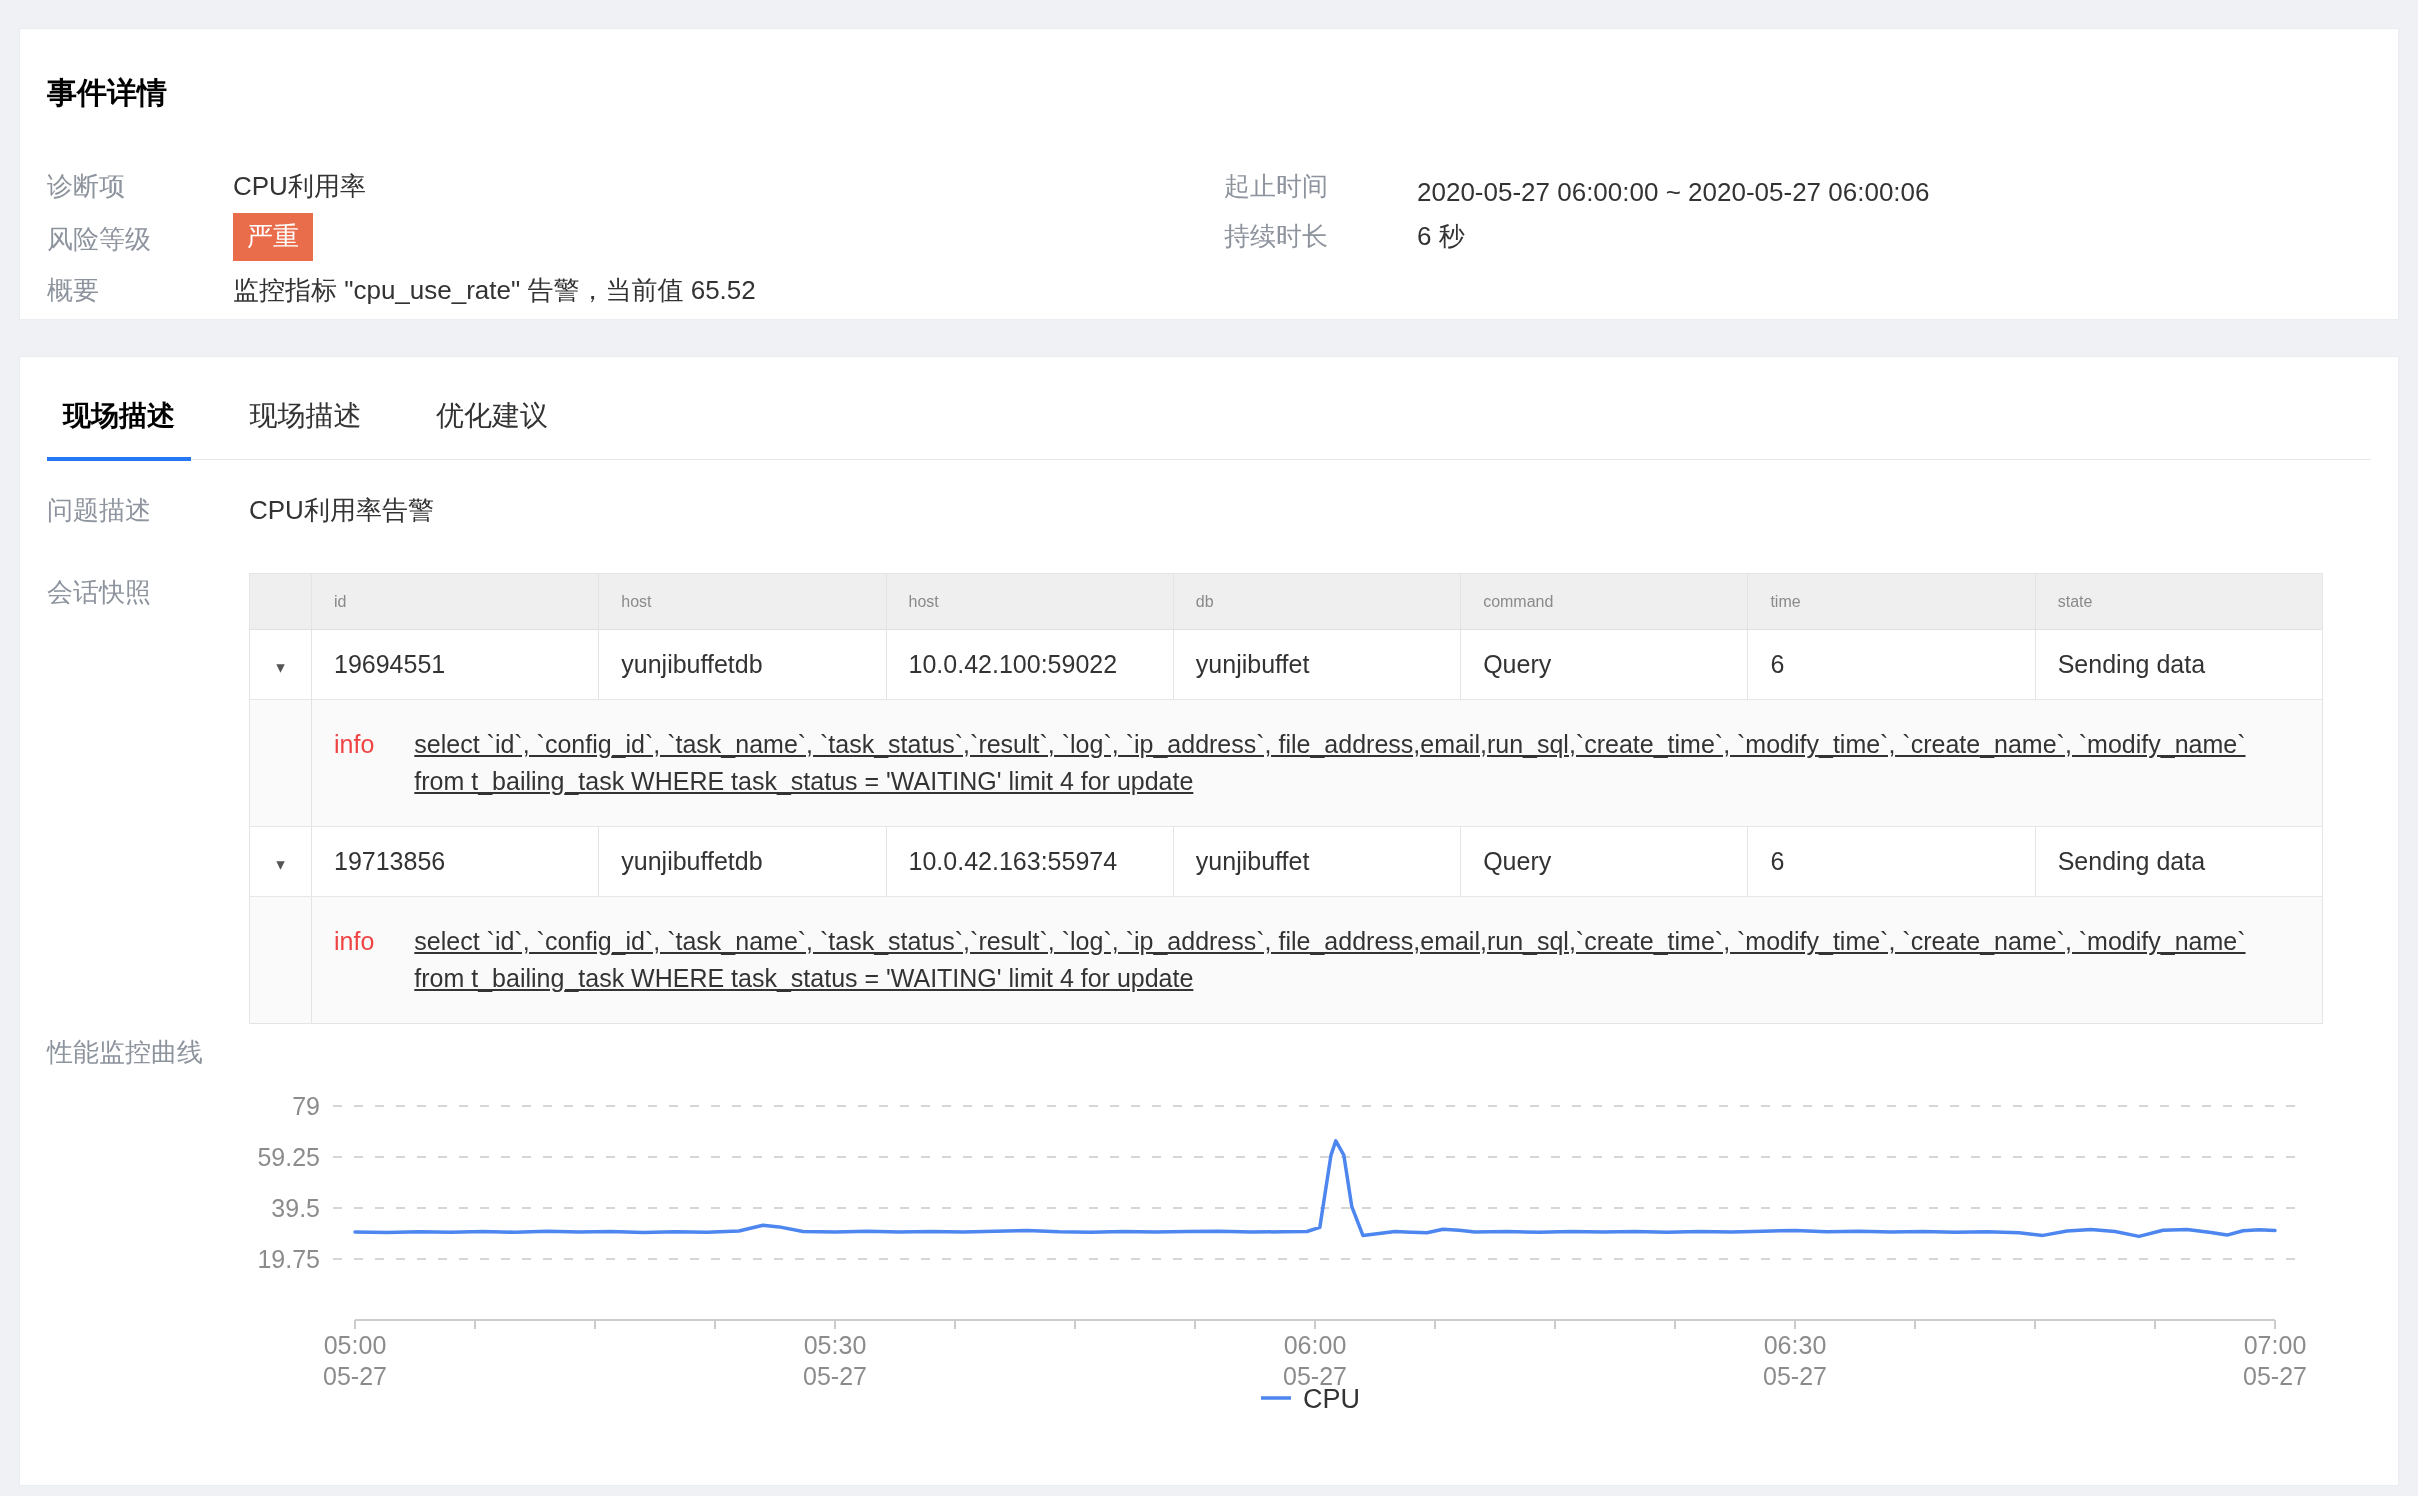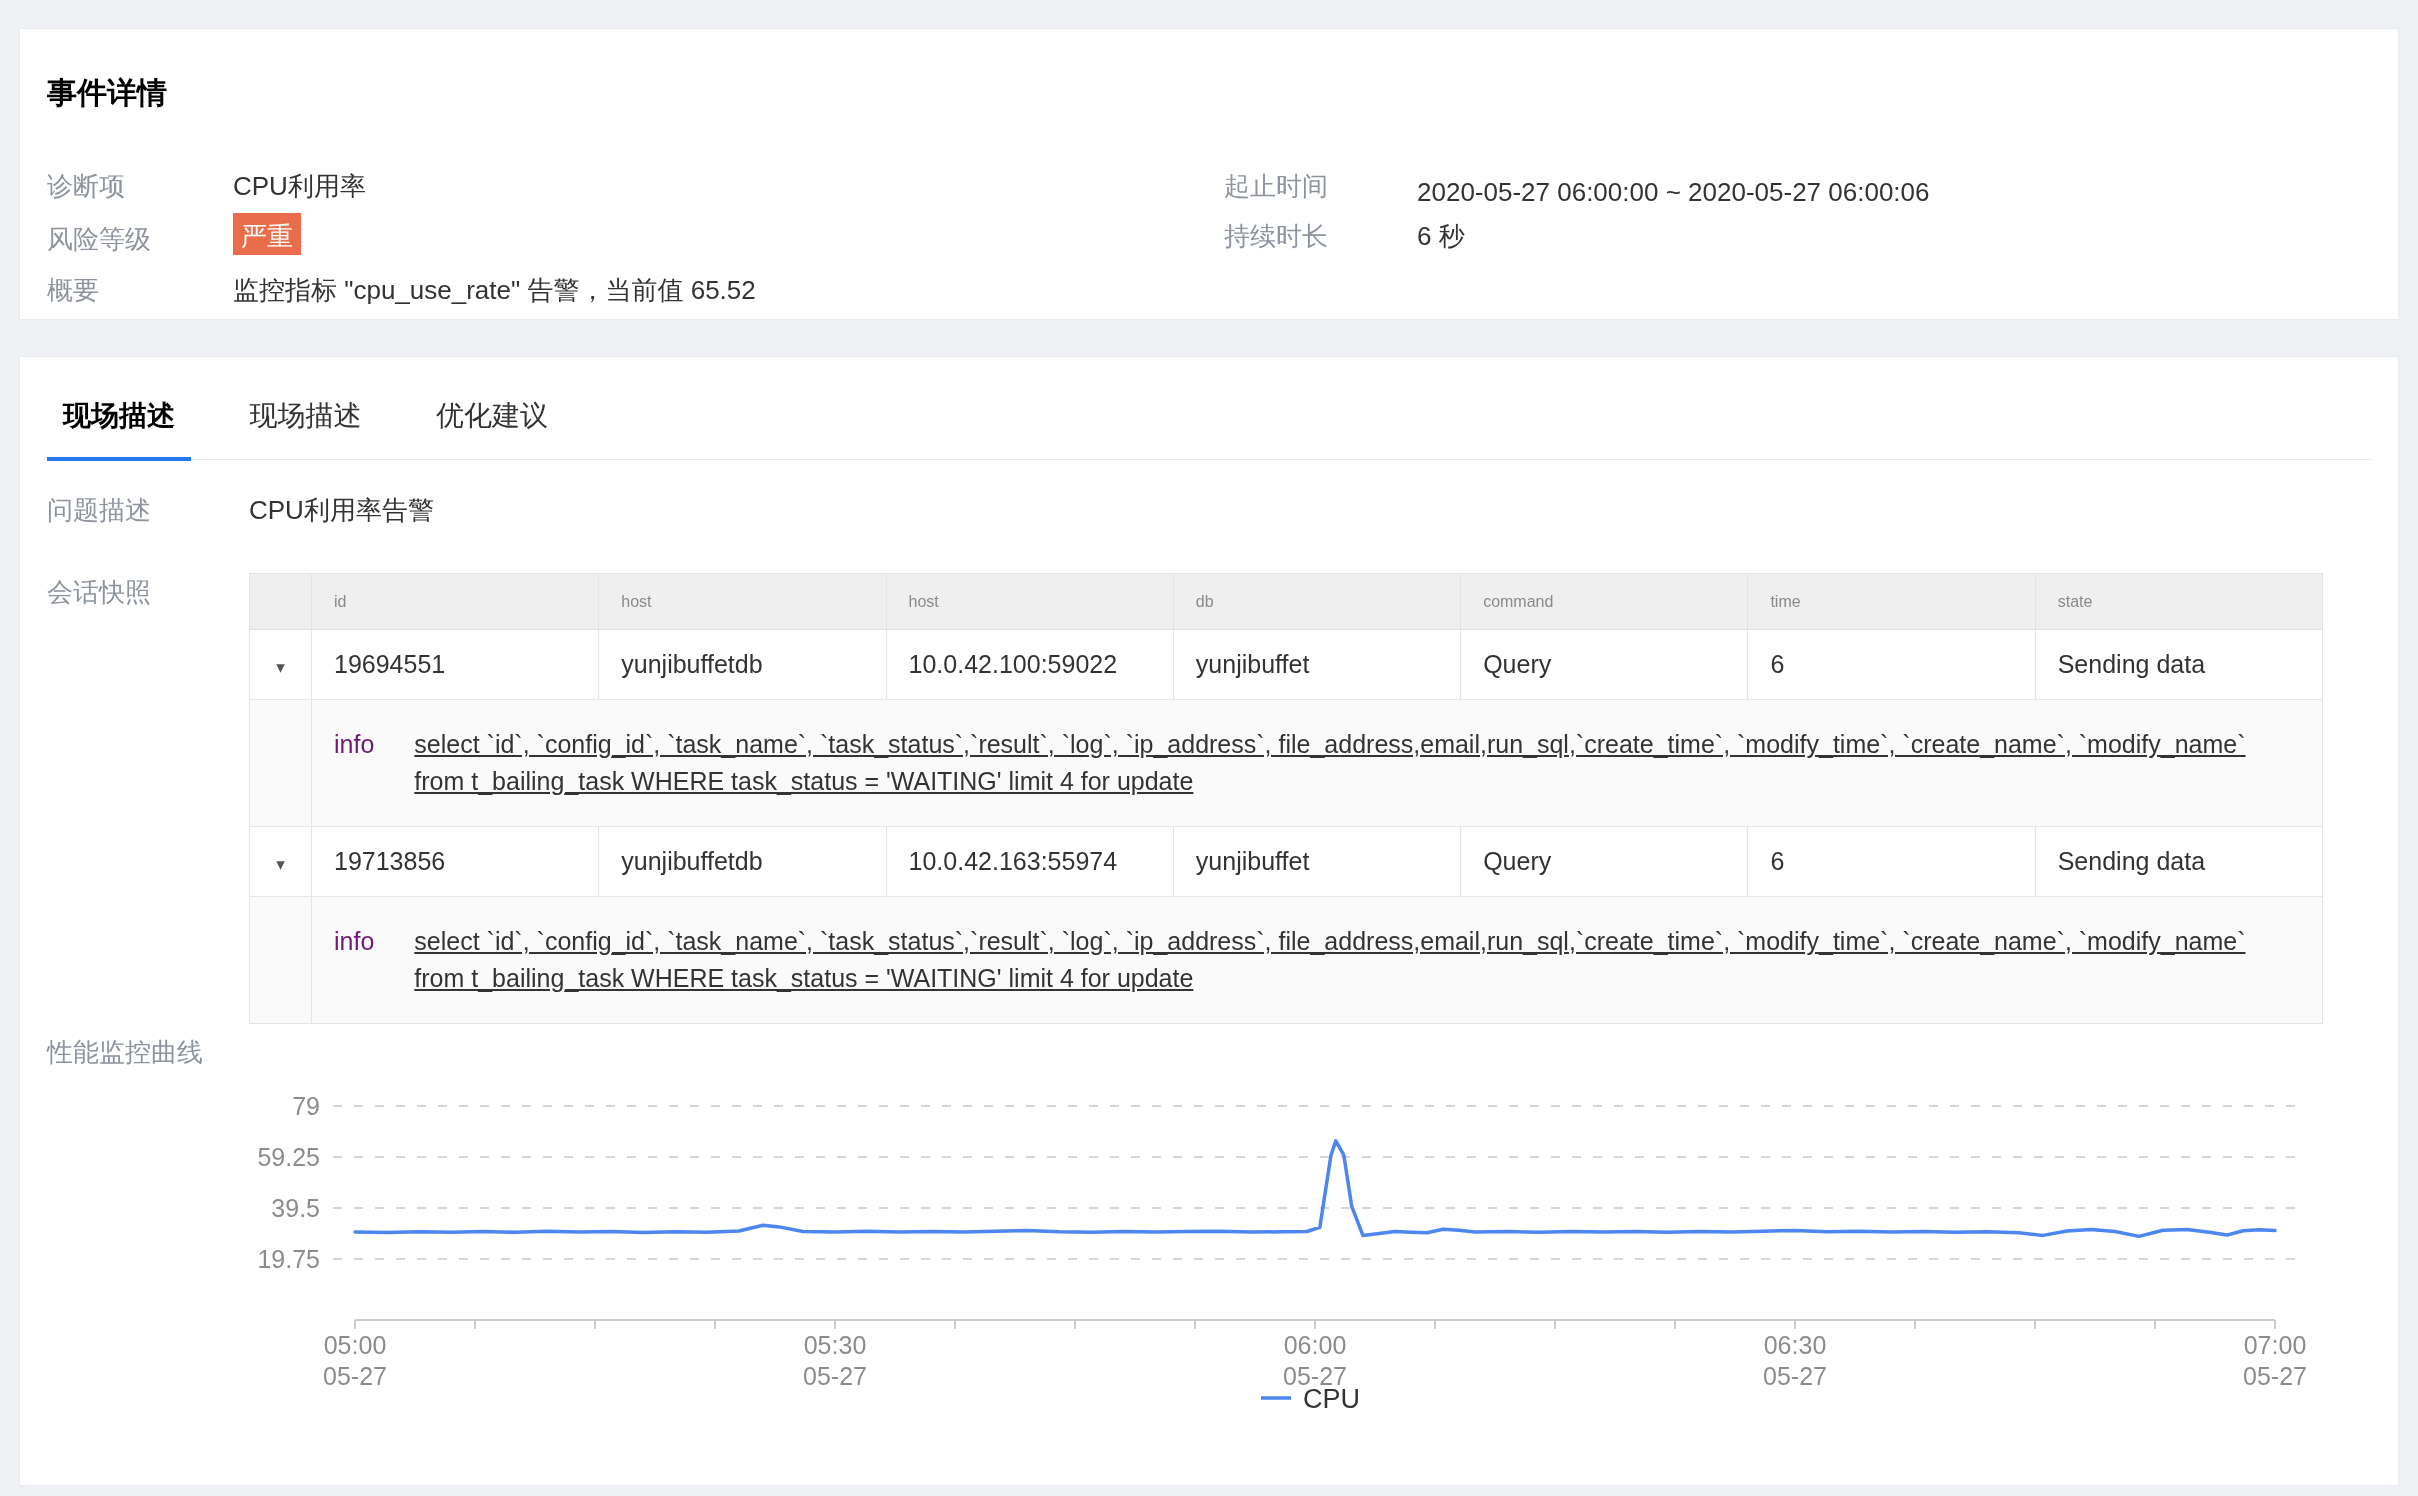--- a/index.html
+++ b/index.html
@@ -13,21 +13,21 @@
   #card1{left:19px;top:28px;width:2380px;height:292px;}
   #card2{left:19px;top:356px;width:2380px;height:1130px;}
 
   .title{position:absolute;left:27px;top:44px;margin:0;font-size:30px;font-weight:bold;color:#000;}
   .lab{position:absolute;color:#8e949e;font-size:26px;white-space:nowrap;}
   .val{position:absolute;color:#333;font-size:26px;white-space:nowrap;}
 
   .badge{
     position:absolute;left:213px;top:184px;
     background:#e96c4b;color:#fff;font-size:26px;
-    line-height:46px;height:42px;padding:0 8px;display:inline-block;
+    line-height:46px;height:48px;padding:0 14px;display:inline-block;
   }
 
   
   .tabs-row{position:absolute;left:27px;right:27px;top:40px;border-bottom:1px solid #e7e7e7;white-space:nowrap;}
   .tab{display:inline-block;font-size:28px;color:#333;padding:0 16px 24px 16px;margin-right:38px;cursor:pointer;position:relative;}
   .tab.active{font-weight:bold;color:#000;}
   .tab.active::after{content:"";position:absolute;left:0;right:0;bottom:-2px;height:4px;background:#2577f3;}
 
   
   .tbl{position:absolute;left:229px;top:216px;width:2074px;border:1px solid #e4e4e4;box-sizing:border-box;background:#fff;}
@@ -37,21 +37,21 @@
   .thead{background:#efefef;border-bottom:1px solid #e0e0e0;}
   .th{font-size:16px;font-weight:normal;color:#8a8a8a;line-height:55px;height:55px;}
   .td{font-size:25px;color:#333;line-height:69px;height:69px;}
   .cell-exp{width:62px;flex:none;padding-left:0;text-align:center;}
   .cell{flex:1;}
   .data-row{border-bottom:1px solid #e7e7e7;}
   .info-row{background:#fafafa;border-bottom:1px solid #e7e7e7;}
   .info-row:last-child{border-bottom:none;}
   .info-spacer{width:62px;flex:none;border-right:1px solid #e4e4e4;box-sizing:border-box;}
   .info-cell{flex:1;display:flex;align-items:flex-start;padding:26px 30px 26px 22px;box-sizing:border-box;}
-  .info-tag{color:#701a75;font-size:25px;line-height:37px;margin-right:40px;flex:none;}
+  .info-tag{color:#ef4444;font-size:25px;line-height:37px;margin-right:40px;flex:none;}
   .info-sql{color:#333;font-size:25px;line-height:37px;white-space:normal;word-break:break-word;text-decoration:underline;}
   .exp-arrow{display:inline-block;font-size:17px;color:#555;line-height:69px;cursor:pointer;}
 
   .chart-label{position:absolute;left:27px;top:678px;}
   #perf-chart{position:absolute;left:0;top:700px;}
   #perf-chart text{font-family:"Liberation Sans","DejaVu Sans",sans-serif;}
 </style>
 </head>
 <body>
 

